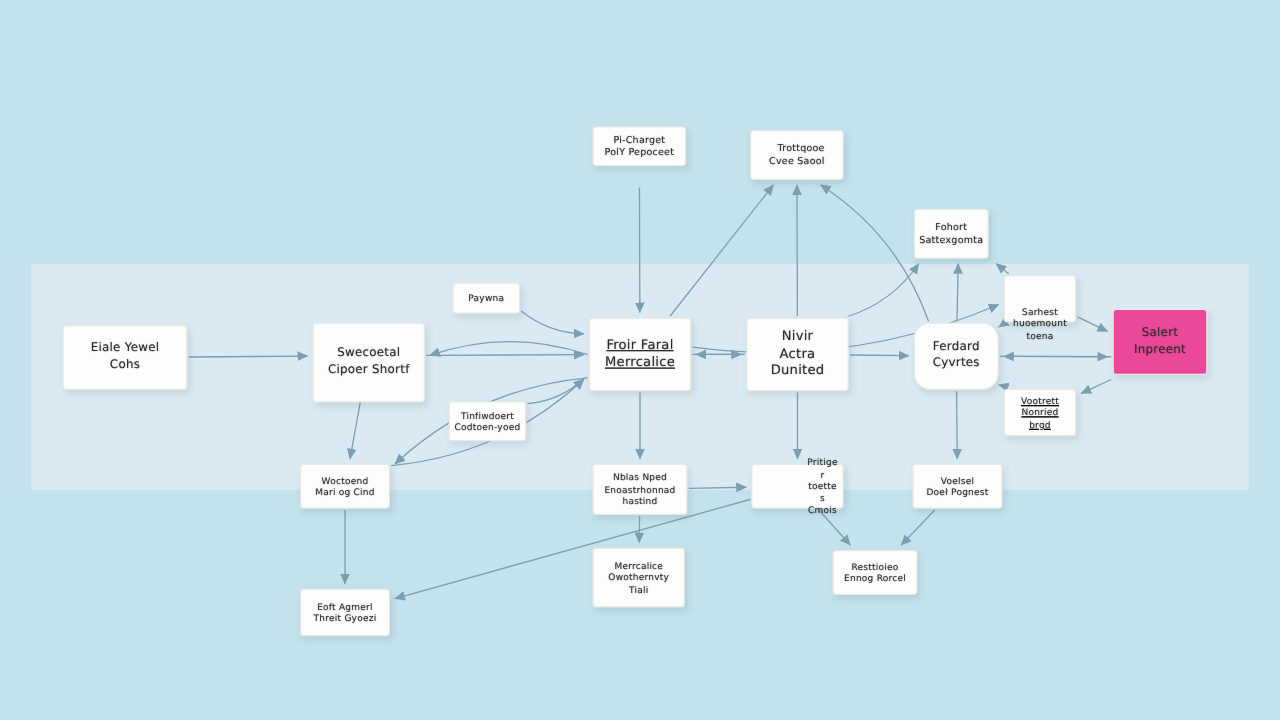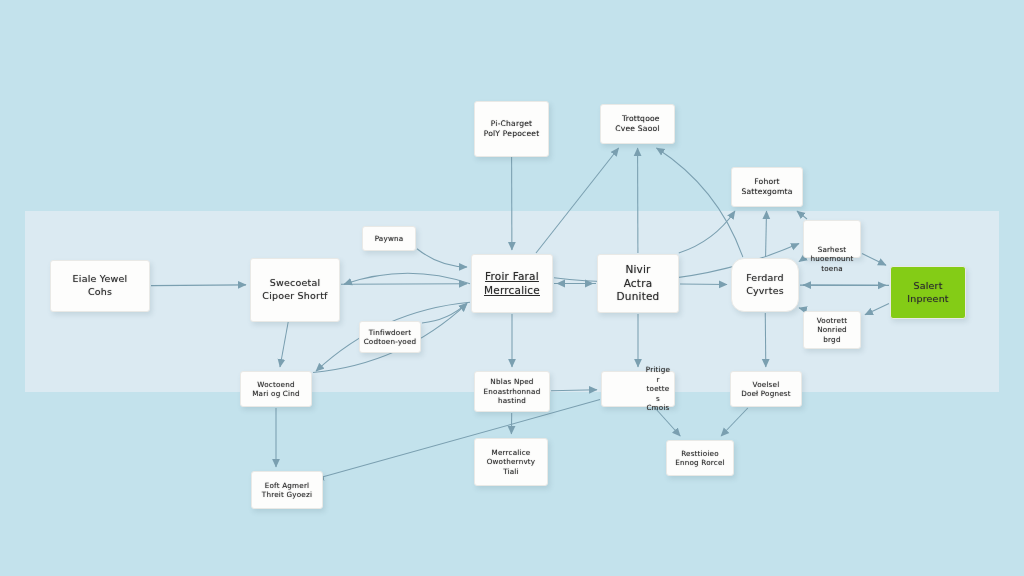--- a/index.html
+++ b/index.html
@@ -122,55 +122,55 @@
         <span class="lbl" style="color: rgb(42, 42, 42);">Swecoetal
 Cipoer Shortf</span>
       </div>
       <div class="node n-tiny" style="left: 362px; top: 226px; width: 54px; height: 25px; background: rgb(253, 253, 252); border-color: rgb(233, 233, 230);">
         <span class="lbl" style="color: rgb(42, 42, 42);">Paywna</span>
       </div>
       <div class="node n-tiny" style="left: 359px; top: 321px; width: 62px; height: 32px; background: rgb(253, 253, 252); border-color: rgb(233, 233, 230);">
         <span class="lbl" style="color: rgb(42, 42, 42);">Tinfiwdoert
 Codtoen-yoed</span>
       </div>
-      <div class="node n-small" style="left: 474px; top: 101px; width: 75px; height: 56px; background: rgb(253, 253, 252); border-color: rgb(233, 233, 230);">
+      <div class="node n-small" style="left: 474px; top: 101px; width: 75px; height: 32px; background: rgb(253, 253, 252); border-color: rgb(233, 233, 230);">
         <span class="lbl" style="color: rgb(42, 42, 42);">Pi-Charget
 PolY Pepoceet</span>
       </div>
       <div class="node n-small" style="left: 600px; top: 104px; width: 75px; height: 40px; background: rgb(253, 253, 252); border-color: rgb(233, 233, 230);">
         <span class="lbl" style="color: rgb(42, 42, 42); text-align: right;">Trottqooe
 Cvee Saool</span>
       </div>
       <div class="node n-hub" style="left: 471px; top: 254px; width: 82px; height: 59px; background: rgb(253, 253, 252); border-color: rgb(233, 233, 230);">
         <span class="lbl" style="color: rgb(42, 42, 42); text-decoration: underline;">Froir Faral
 Merrcalice</span>
       </div>
       <div class="node n-hub" style="left: 597px; top: 254px; width: 82px; height: 59px; background: rgb(253, 253, 252); border-color: rgb(233, 233, 230);">
         <span class="lbl" style="color: rgb(42, 42, 42);">Nivir
 Actra Dunited</span>
       </div>
-      <div class="node n-small" style="left: 731px; top: 167px; width: 72px; height: 40px; background: rgb(253, 253, 252); border-color: rgb(233, 233, 230);">
+      <div class="node n-small" style="left: 731px; top: 167px; width: 60px; height: 40px; background: rgb(253, 253, 252); border-color: rgb(233, 233, 230);">
         <span class="lbl" style="color: rgb(42, 42, 42);">Fohort
 Sattexgomta</span>
       </div>
       <div class="node n-tiny" style="left: 803px; top: 220px; width: 58px; height: 38px; background: rgb(253, 253, 252); border-color: rgb(233, 233, 230);">
         <span class="lbl" style="color: rgb(42, 42, 42); margin-top: 40px;">Sarhest
 huoemount
 toena</span>
       </div>
       <div class="node n-main" style="left: 731px; top: 258px; width: 68px; height: 54px; background: rgb(253, 253, 252); border-color: rgb(233, 233, 230); border-radius: 13px;">
         <span class="lbl" style="color: rgb(42, 42, 42);">Ferdard
 Cyvrtes</span>
       </div>
-      <div class="node n-tiny" style="left: 803px; top: 311px; width: 58px; height: 38px; background: rgb(253, 253, 252); border-color: rgb(233, 233, 230);">
+      <div class="node n-tiny" style="left: 803px; top: 311px; width: 58px; height: 38px; background: rgb(253, 253, 252); border-color: rgb(233, 233, 230); text-decoration: underline;">
         <span class="lbl" style="color: rgb(42, 42, 42);">Vootrett
 Nonried
 brgd</span>
       </div>
-      <div class="node n-main" style="left: 890px; top: 266px; width: 76px; height: 53px; background: #84cc16; border-color: rgb(233, 233, 230);">
+      <div class="node n-main" style="left: 890px; top: 247px; width: 76px; height: 53px; background: #ec4899; border-color: rgb(233, 233, 230);">
         <span class="lbl" style="color: rgb(42, 42, 42);">Salert
 Inpreent</span>
       </div>
       <div class="node n-tiny" style="left: 240px; top: 371px; width: 72px; height: 36px; background: rgb(253, 253, 252); border-color: rgb(233, 233, 230);">
         <span class="lbl" style="color: rgb(42, 42, 42);">Woctoend
 Mari og Cind</span>
       </div>
       <div class="node n-tiny" style="left: 474px; top: 371px; width: 76px; height: 41px; background: rgb(253, 253, 252); border-color: rgb(233, 233, 230);">
         <span class="lbl" style="color: rgb(42, 42, 42);">Nblas Nped
 Enoastrhonnad
@@ -186,19 +186,19 @@
       </div>
       <div class="node n-tiny" style="left: 474px; top: 438px; width: 74px; height: 48px; background: rgb(253, 253, 252); border-color: rgb(233, 233, 230);">
         <span class="lbl" style="color: rgb(42, 42, 42);">Merrcalice
 Owothernvty
 Tiali</span>
       </div>
       <div class="node n-tiny" style="left: 666px; top: 440px; width: 68px; height: 36px; background: rgb(253, 253, 252); border-color: rgb(233, 233, 230);">
         <span class="lbl" style="color: rgb(42, 42, 42);">Resttioieo
 Ennog Rorcel</span>
       </div>
-      <div class="node n-tiny" style="left: 240px; top: 471px; width: 72px; height: 38px; background: rgb(253, 253, 252); border-color: rgb(233, 233, 230); margin-left: 11px;">
+      <div class="node n-tiny" style="left: 240px; top: 471px; width: 72px; height: 38px; background: rgb(253, 253, 252); border-color: rgb(233, 233, 230);">
         <span class="lbl" style="color: rgb(42, 42, 42);">Eoft Agmerl
 Threit Gyoezi</span>
       </div>
     </div>
 
 </div>
 
 </body></html>

